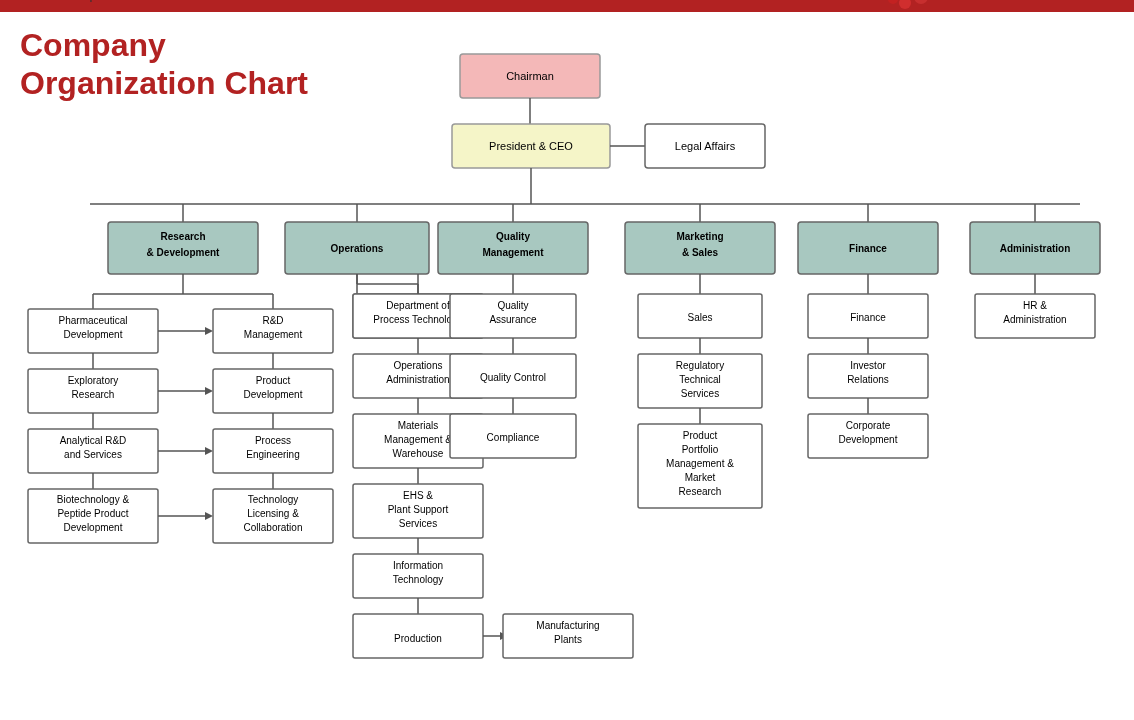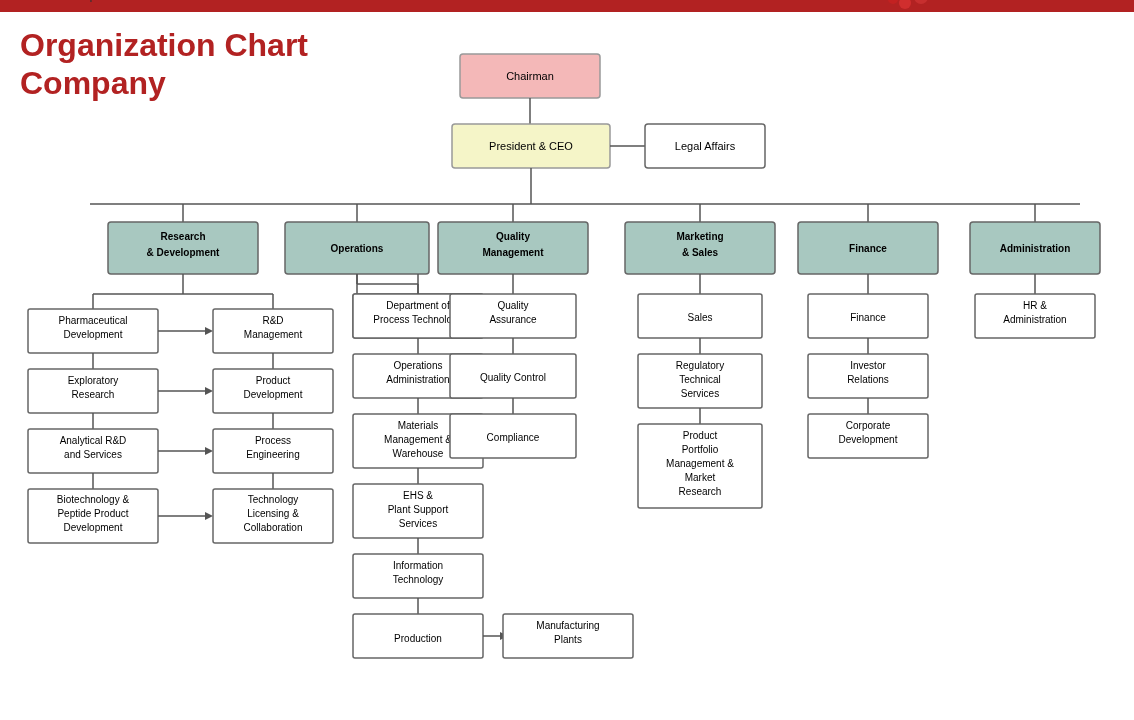--- a/index.html
+++ b/index.html
@@ -67,22 +67,22 @@
     }
   </style>
 </head>
 <body>
 
 <div class="top-bar"></div>
 
 <div class="content">
 
   <div class="title">
+    <div>Company</div>
     <div>Organization Chart</div>
-    <div>Company</div>
   </div>
 
   <svg class="chart-container" viewBox="0 0 1134 708" xmlns="http://www.w3.org/2000/svg">
 
     <defs>
       <style>
         .box { fill: white; stroke: #666; stroke-width: 1.5; }
         .box-pink { fill: #f4b8b8; stroke: #999; stroke-width: 1.5; }
         .box-yellow { fill: #f5f5c8; stroke: #999; stroke-width: 1.5; }
         .box-teal { fill: #a8c8c0; stroke: #666; stroke-width: 1.5; }

